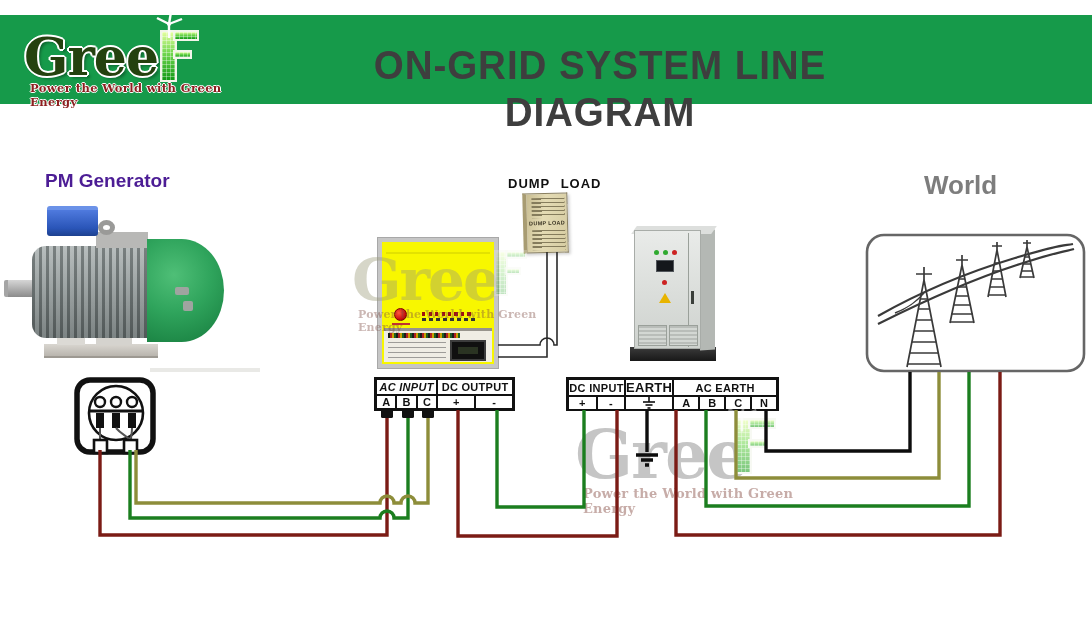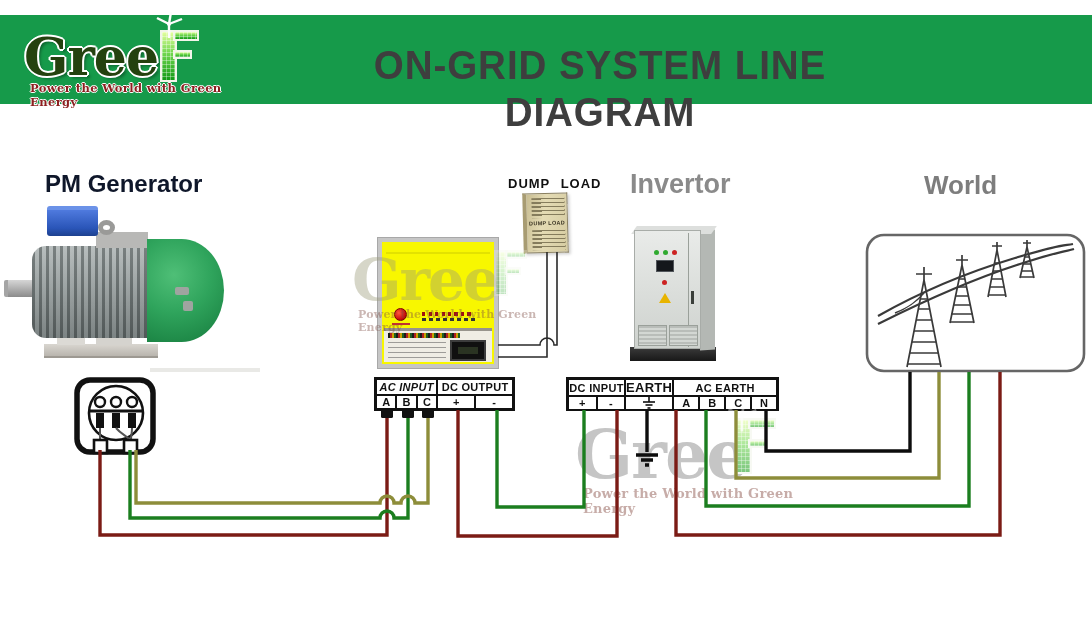--- a/index.html
+++ b/index.html
@@ -36,21 +36,21 @@
   #logo-tagline {
     left:30px; top:81px; font-family:"DejaVu Serif", serif; font-weight:bold;
     font-size:11.5px; color:#8c1f1f; letter-spacing:.4px;
     text-shadow:-1px 0 #fff,1px 0 #fff,0 -1px #fff,0 1px #fff;
   }
   .turbine line { stroke:#fdfdfd; stroke-width:2.4; }
   .turbine circle { fill:#fdfdfd; }
 
   
   .seclabel { font-weight:700; }
-  #lbl-generator { left:45px; top:170px; font-size:24px; color:#0f172a; }
+  #lbl-generator { left:45px; top:170px; font-size:19px; color:#4c1d95; }
   #lbl-controller { left:377px; top:193px; font-size:16px; color:#101010; line-height:20px; font-weight:600; }
   #lbl-dump { left:508px; top:176px; font-size:13px; color:#101010; letter-spacing:1px; word-spacing:6px; }
   #lbl-invertor { left:630px; top:169px; font-size:27px; color:#8a8a8a; }
   #lbl-grid { left:924px; top:170px; font-size:26px; color:#7d7d7d; }
 
   
   #motor-shadow { left:150px; top:368px; width:110px; height:4px; background:#e9e9e6; }
   #motor-base { left:44px; top:344px; width:114px; height:14px;
     background:linear-gradient(180deg,#d9d6d0,#b9b5ae); border-bottom:2px solid #9d9992; }
   #motor-foot1 { left:57px; top:332px; width:28px; height:13px; background:#dcdad5; }
@@ -179,21 +179,20 @@
       <line x1="17" y1="12" x2="30" y2="7"></line>
       <line x1="17" y1="12" x2="5" y2="6"></line>
       <line x1="17" y1="12" x2="19" y2="0"></line>
       <circle cx="17" cy="12" r="2"></circle>
     </svg>
     <span id="logo-tagline" class="abs">Power the World with Green Energy</span>
   </div>
 
   <div id="lbl-generator" class="abs seclabel">PM Generator</div>
   <div id="lbl-dump" class="abs seclabel">DUMP LOAD</div>
-  <div id="lbl-invertor" class="abs seclabel">Invertor</div>
   <div id="lbl-grid" class="abs seclabel">World</div>
 
   <div>
     <div id="motor-shadow" class="abs"></div>
     <div id="motor-base" class="abs"></div>
     <div id="motor-foot1" class="abs"></div>
     <div id="motor-foot2" class="abs"></div>
     <div id="motor-shaft" class="abs"></div>
     <div id="motor-body" class="abs"></div>
     <div id="motor-topblock" class="abs"></div>

